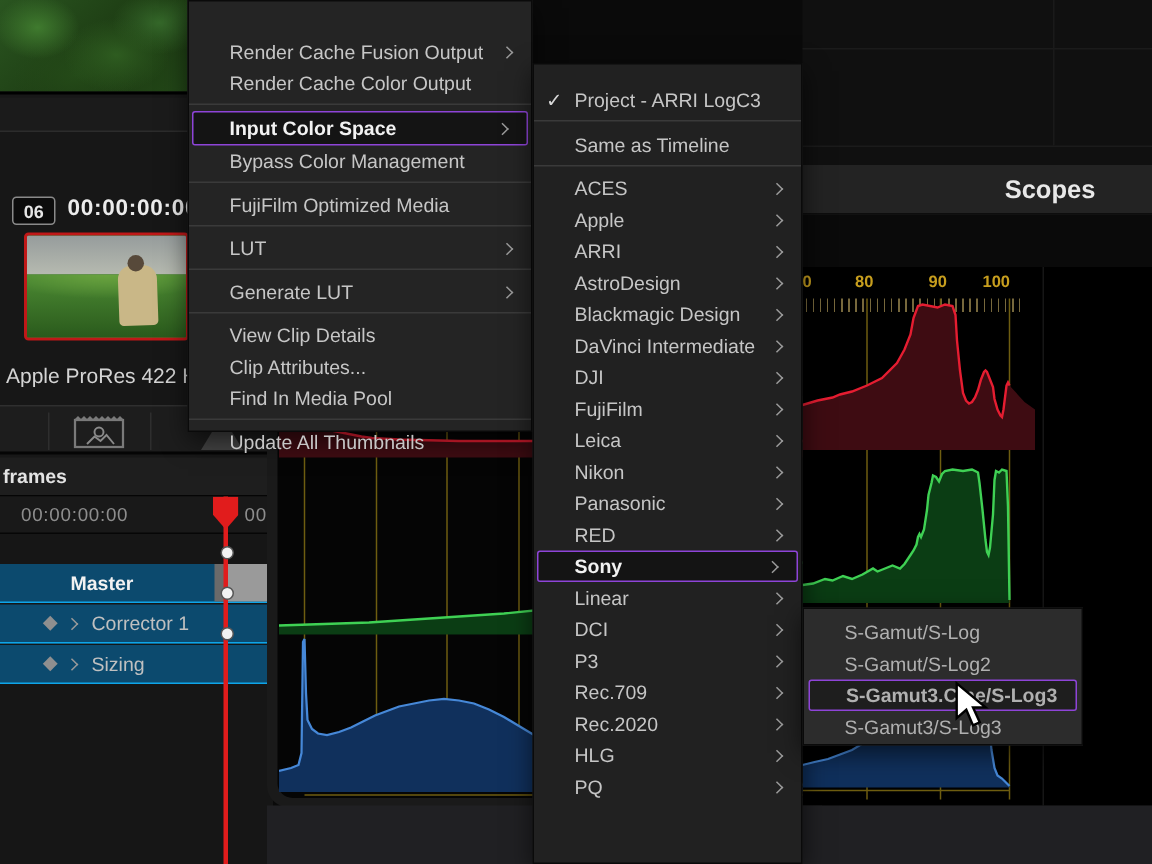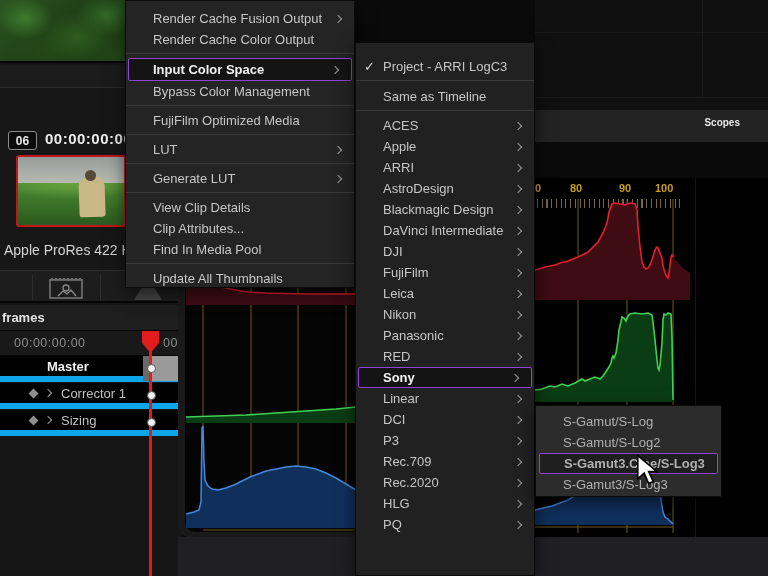--- a/index.html
+++ b/index.html
@@ -37,21 +37,21 @@
   .strip-div { position:absolute; top:4px; width:1px; height:25px; background:#2e2e2e; }
   .cone { position:absolute; left:134px; top:6px; width:28px; height:23px; background:#4f4f4f; clip-path:polygon(50% 0,100% 100%,0 100%); opacity:.8; }
 
   
   .kf-panel { position:absolute; left:0; top:305px; width:182px; height:271px; background:#161616; }
   .kf-header { position:absolute; left:0; top:0; width:182px; height:26px; background:#1e1e1e; border-bottom:1px solid #050505;
     color:#e3e3e3; font-size:13px; font-weight:bold; display:flex; align-items:center; padding-left:2px; }
   .kf-tc-row { position:absolute; left:0; top:26px; width:182px; height:25px; background:#191919; border-bottom:1px solid #060606; overflow:hidden; }
   .kf-tc { position:absolute; left:14px; top:5px; font-size:12.5px; color:#8d8d8d; letter-spacing:.5px; }
   .kf-tc2 { position:absolute; left:163px; top:5px; font-size:12.5px; color:#8d8d8d; letter-spacing:.5px; }
-  .kf-row { position:absolute; left:0; width:182px; height:26px; background:#000000; border-bottom:6px solid #0ea5e9; display:flex; align-items:center; }
+  .kf-row { position:absolute; left:0; width:182px; height:26px; background:#0c4a6e; border-bottom:1px solid #0ea5e9; display:flex; align-items:center;margin-top:20px; }
   .kf-row.master { top:51px; }
   .kf-row.corrector { top:78px; }
   .kf-row.sizing { top:105px; }
   .master-track { position:absolute; left:143px; top:0; width:39px; height:25px; background:linear-gradient(90deg,#6a6a6a 0 7px,#9a9a9a 7px); }
   .kf-label { font-size:13px; color:#c0c0c0; }
   .kf-label.master-lbl { font-weight:bold; color:#f2f2f2; margin-left:47px; position:relative; z-index:2; }
   .kf-diamond { width:7px; height:7px; background:#8f8f8f; transform:rotate(45deg); margin-left:30px; margin-right:8px; }
   .kf-chev { width:6px; height:6px; border-right:1.5px solid #9a9a9a; border-top:1.5px solid #9a9a9a; transform:rotate(45deg); margin-right:10px; }
 
   .playhead-line { position:absolute; left:149px; top:331px; width:3px; height:245px; background:#e11c1c; z-index:6; }
@@ -62,39 +62,39 @@
   
   .viewer-outer { position:absolute; left:178px; top:264px; width:370px; height:274px; background:#1a1a1a; border-radius:0 0 0 14px; }
   .viewer-inner { position:absolute; left:185px; top:268px; width:355px; height:264px; background:#050505; border-radius:0 0 0 10px; }
   .viewer-svg { position:absolute; left:186px; top:272px; }
 
   
   .tr-dark { position:absolute; left:535px; top:0; width:233px; height:110px; background:#101010; }
   .tr-line { position:absolute; left:0; width:233px; height:1px; background:#1b1b1b; }
   .tr-vline { position:absolute; left:167px; top:0; width:1px; height:97px; background:#1a1a1a; }
   .scopes-band { position:absolute; left:535px; top:110px; width:233px; height:33px; background:#232323; border-bottom:1px solid #0d0d0d; }
-  .scopes-title { position:absolute; left:125px; top:7px; width:80px; text-align:right; font-size:10px; font-weight:bold; color:#e8e8e8; }
+  .scopes-title { position:absolute; left:125px; top:7px; width:80px; text-align:center; font-size:17px; font-weight:bold; color:#e8e8e8; }
   .scope-toolbar { position:absolute; left:535px; top:143px; width:233px; height:35px; background:#1e1e1e;margin-top:40px; }
   .histo-label { position:absolute; left:23px; top:8px; font-size:14px; font-weight:bold; color:#dcdcdc; }
   .chev-down { position:absolute; left:101px; top:13px; width:7px; height:7px; border-right:1.5px solid #aaa; border-bottom:1.5px solid #aaa; transform:rotate(45deg); }
   .tb-div { position:absolute; left:122px; top:6px; width:1px; height:24px; background:#383838; }
   .sliders-icon { position:absolute; left:129px; top:8px; }
 
   .scope-black { position:absolute; left:535px; top:178px; width:233px; height:359px; background:#000; }
   .scope-seam { position:absolute; left:160px; top:0; width:1px; height:359px; background:#161616; }
   .scope-num { position:absolute; top:4px; font-size:11px; font-weight:bold; color:#c79e1e; }
   .scope-ticks { position:absolute; left:2px; top:21px; width:143px; height:9px;
     background:repeating-linear-gradient(90deg,#77683c 0 1px, rgba(0,0,0,0) 1px 4.75px); }
   .scope-svg { position:absolute; left:0; top:0; }
 
   .bottom-band { position:absolute; left:178px; top:537px; width:590px; height:39px; background:#202023; }
 
   
   .menu { position:absolute; background:#242424; border:1px solid #0a0a0a; box-shadow:0 5px 16px rgba(0,0,0,.6); z-index:10; display:flex; flex-direction:column; }
-  #menu1 { left:125px; top:0; width:230px; height:288px; padding-top:7px;text-align:right; }
+  #menu1 { left:125px; top:0; width:230px; height:288px; padding-top:23px;text-align:right; }
   #menu2 { left:355px; top:42px; width:180px; height:534px; background:#212121; padding-top:12px; z-index:11; }
   #menu3 { left:535px; top:405px; width:187px; height:92px; background:#2c2c2c; padding-top:5px; z-index:12; }
   .mi { height:21px; flex:0 0 21px; display:flex; align-items:center; padding:0 13px 0 27px; font-size:13px; color:#c6c6c6; white-space:nowrap; }
   .mi.h22 { height:22px; flex-basis:22px; }
   .mi .chev { width:6px; height:6px; border-right:1.5px solid #9b9b9b; border-top:1.5px solid #9b9b9b; transform:rotate(45deg); margin-left:auto; }
   .mi.hl { margin:0 2px; border:1.5px solid #8e44d8; border-radius:2px; background:#141414; color:#f2f2f2; font-weight:bold; padding-left:24px; }
   .mi.hl3 { margin:0 3px; border:1.5px solid #8e44d8; border-radius:2px; background:#1e1e1e; color:#f5f5f5; font-weight:bold; padding-left:24px; }
   .mi.checkrow { padding-left:8px; }
   .checkmark { width:19px; color:#d8d8d8; font-size:13px; }
   .sep { flex:0 0 1px; height:1px; background:#3a3a3a; margin:3px 0 4px 0; }

